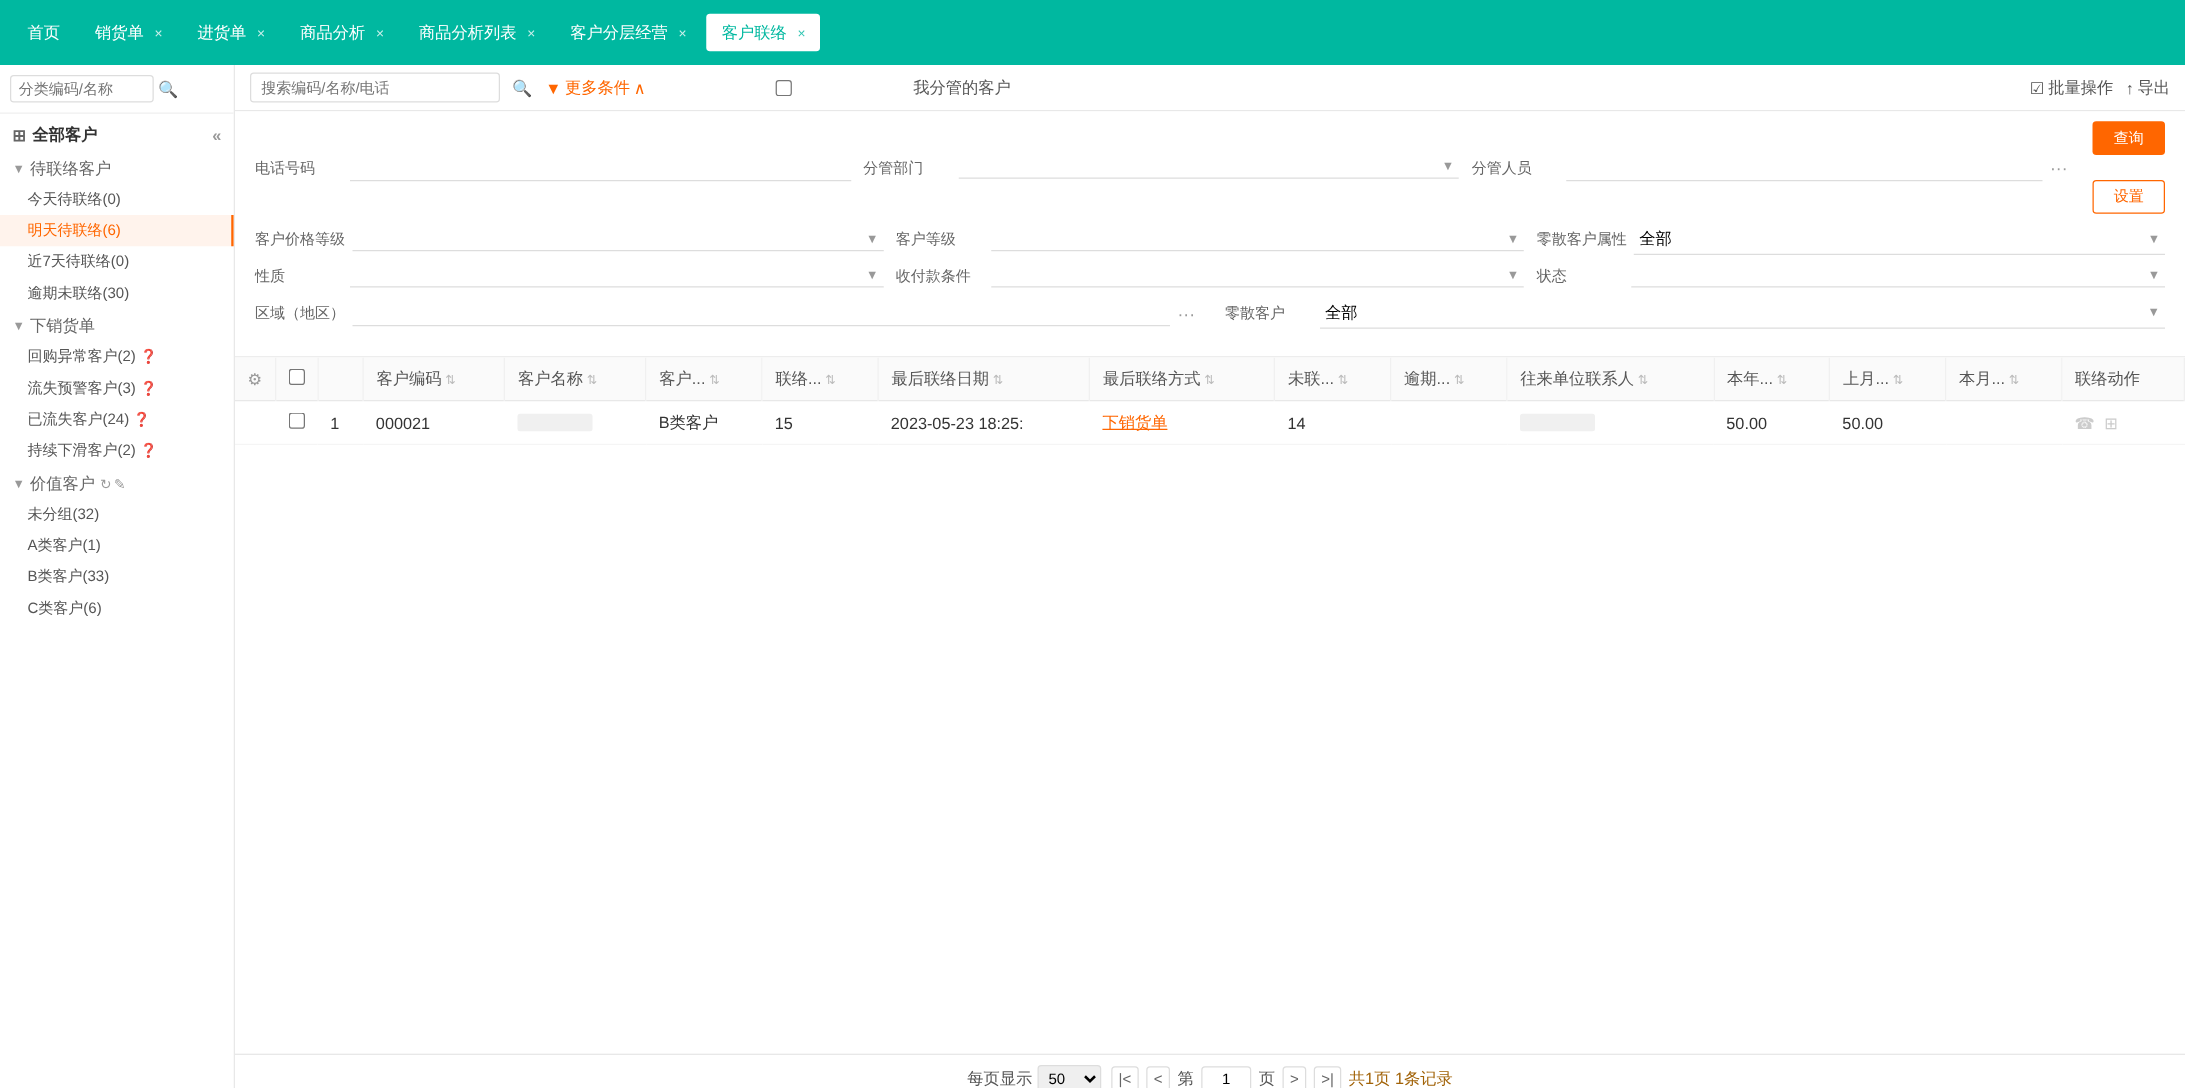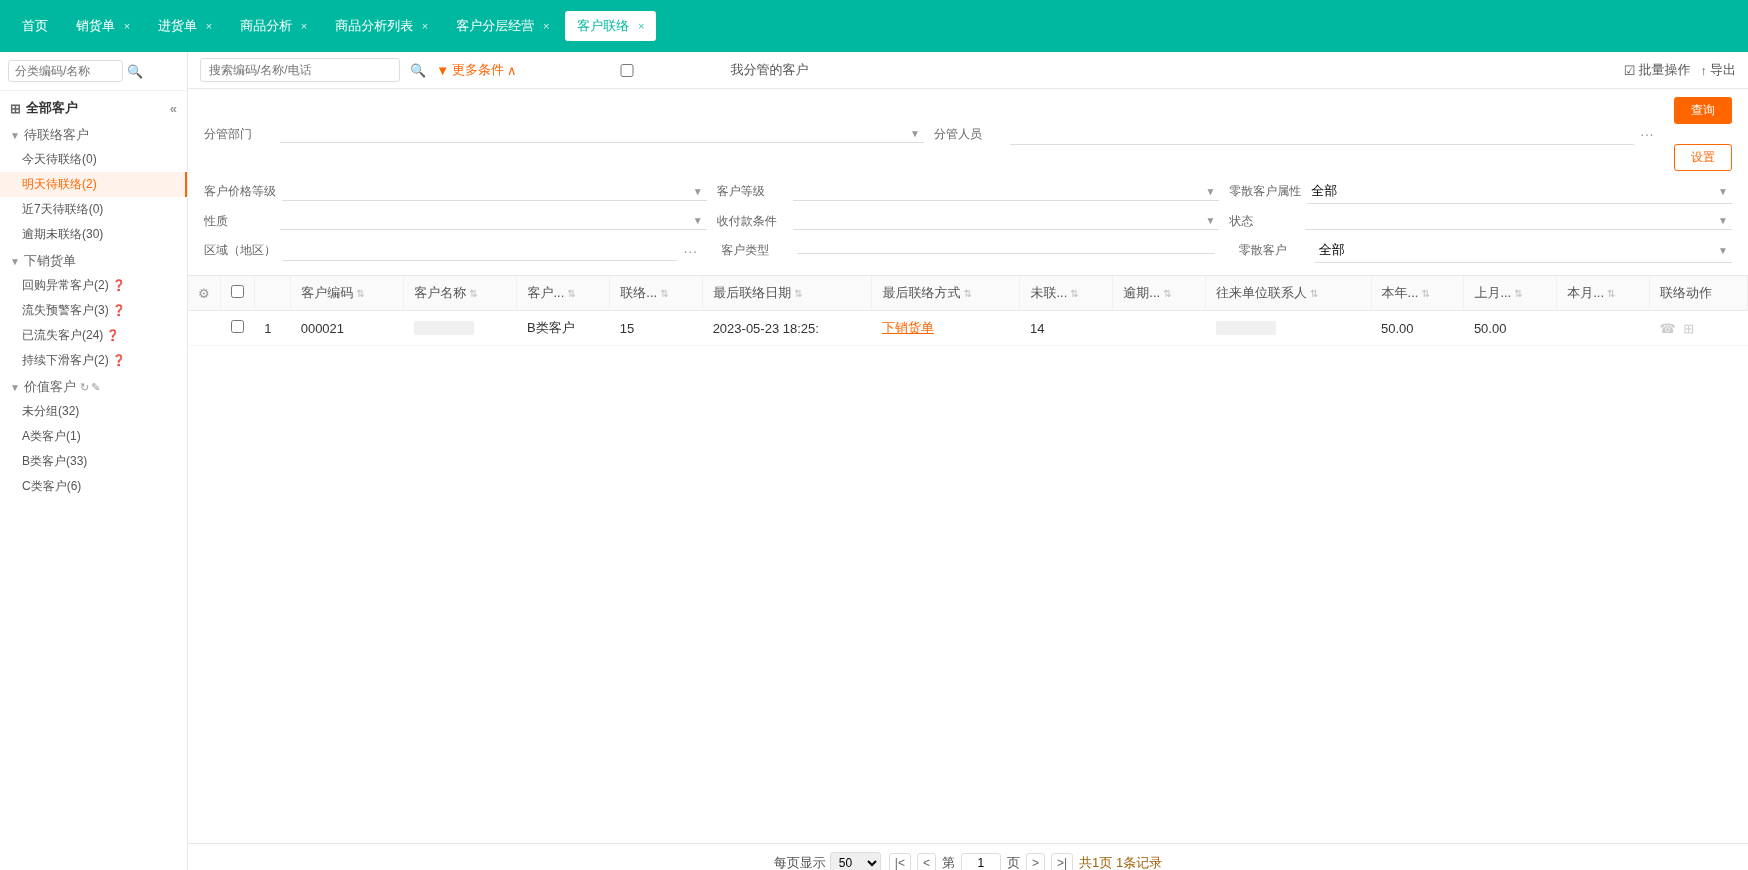--- a/index.html
+++ b/index.html
@@ -149,21 +149,21 @@
       background: #fff;
       border-bottom: 1px solid #e8e8e8;
       padding: 8px 16px;
     }
     .filter-row {
       display: flex;
       align-items: center;
       margin-bottom: 8px;
       gap: 10px;
     }
-    .filter-row:last-child { margin-bottom: 4px; gap: 24px; }
+    .filter-row:last-child { margin-bottom: 14px; gap: 24px; }
     .filter-field {
       display: flex;
       align-items: center;
       flex: 1;
       gap: 6px;
     }
     .filter-label {
       color: #666;
       font-size: 12px;
       white-space: nowrap;
@@ -336,21 +336,21 @@
       <span class="grid-icon">⊞</span>
       <span>全部客户</span>
       <span class="collapse-icon">«</span>
     </div>
 
     <div class="sidebar-group-title">
       <span class="arrow">▼</span>
       <span>待联络客户</span>
     </div>
     <div class="sidebar-item">今天待联络(0)</div>
-    <div class="sidebar-item active">明天待联络(2)</div>
+    <div class="sidebar-item active">明天待联络(6)</div>
     <div class="sidebar-item">近7天待联络(0)</div>
     <div class="sidebar-item">逾期未联络(30)</div>
 
     <div class="sidebar-group-title">
       <span class="arrow">▼</span>
       <span>下销货单</span>
     </div>
     <div class="sidebar-item">回购异常客户(2) <span style="color:#999;font-size:11px;">❓</span></div>
     <div class="sidebar-item">流失预警客户(3) <span style="color:#999;font-size:11px;">❓</span></div>
     <div class="sidebar-item">已流失客户(24) <span style="color:#999;font-size:11px;">❓</span></div>
@@ -391,20 +391,24 @@
           <span>↑</span>
           <span>导出</span>
         </div>
       </div>
     </div>
 
     <div class="advanced-filter">
 
       <div class="filter-row">
         <div class="filter-field">
+          <span class="filter-label">电话号码</span>
+          <input class="filter-input" type="text" style="">
+        </div>
+        <div class="filter-field">
           <span class="filter-label">分管部门</span>
           <div class="filter-select">
             <span></span>
             <span class="down-arrow">▼</span>
           </div>
         </div>
         <div class="filter-field">
           <span class="filter-label">分管人员</span>
           <input class="filter-input" type="text" style="">
           <span class="filter-dots">···</span>
@@ -461,26 +465,20 @@
             <span class="down-arrow">▼</span>
           </div>
         </div>
       </div>
 
       <div class="filter-row">
         <div class="filter-field">
           <span class="filter-label">区域（地区）</span>
           <input class="filter-input" type="text" style="">
           <span class="filter-dots">···</span>
-        </div>
-        <div class="filter-field">
-          <span class="filter-label">客户类型</span>
-          <div class="filter-select">
-            <span></span>
-          </div>
         </div>
         <div class="filter-field">
           <span class="filter-label">零散客户</span>
           <div class="filter-select">
             <span>全部</span>
             <span class="down-arrow">▼</span>
           </div>
         </div>
       </div>
     </div>

